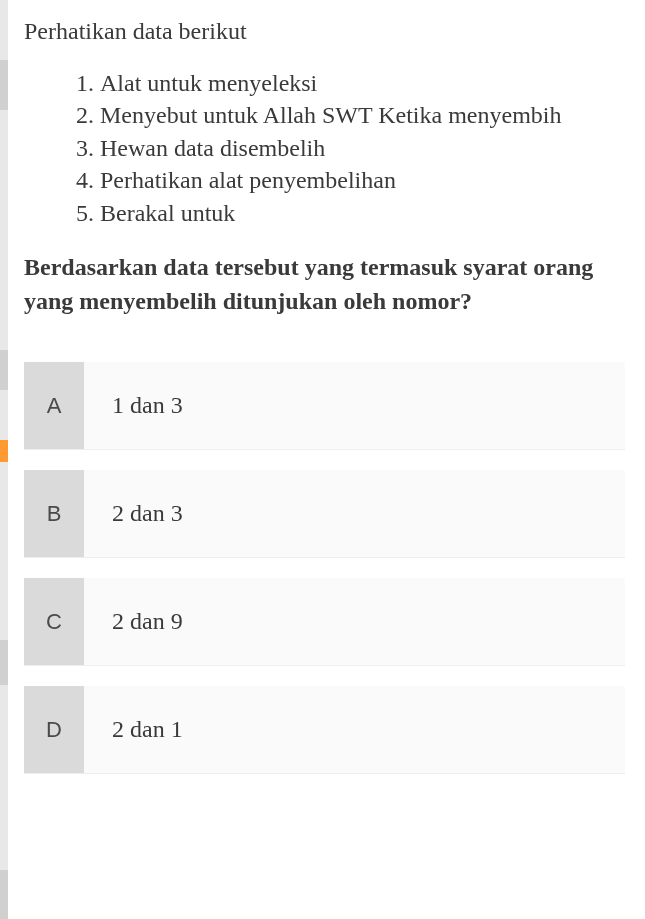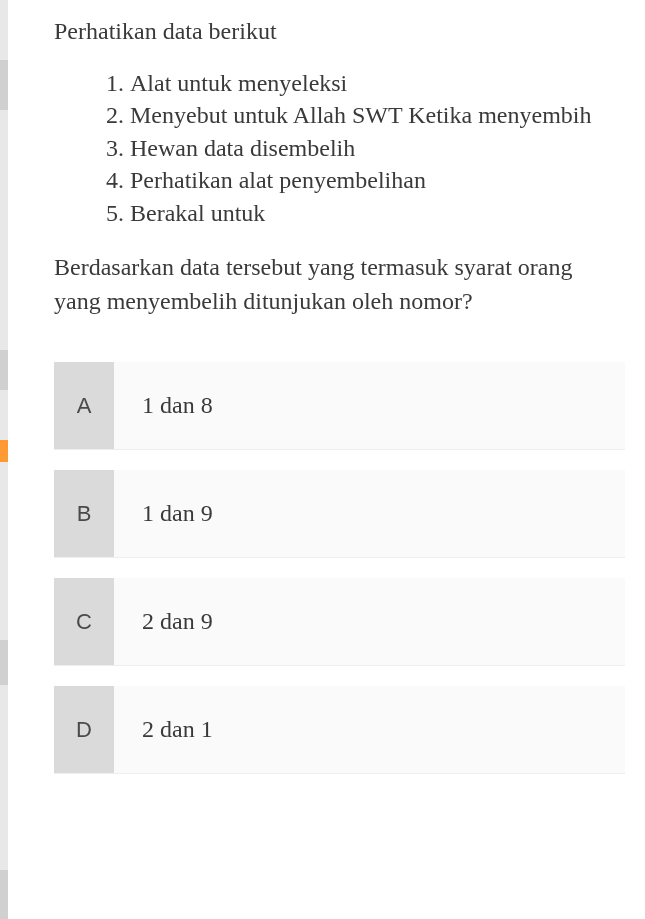--- a/index.html
+++ b/index.html
@@ -32,22 +32,21 @@
     }
     .edge-orange {
       position: absolute;
       left: 0;
       width: 8px;
       height: 22px;
       background: #ff9933;
       top: 440px;
     }
     .content {
-      padding: 18px 20px 0 40px;
-      margin-left: 14px;
+      padding: 18px 20px 0 24px;
     }
     .intro {
       font-size: 24px;
       color: #3a3a3a;
       margin-bottom: 22px;
     }
     .list {
       margin-left: 44px;
       margin-bottom: 22px;
     }
@@ -64,20 +63,21 @@
     }
     .list-text {
       flex: 1;
       font-family: Liberation Serif, serif;
     }
     .question {
       font-size: 24px;
       color: #3a3a3a;
       line-height: 1.4;
       margin-bottom: 44px;
+      font-weight: bold;
     }
     .options {
       display: flex;
       flex-direction: column;
       gap: 20px;
     }
     .option {
       display: flex;
       align-items: stretch;
       background: #fafafa;
@@ -139,25 +139,25 @@
       <span class="list-num">5.</span>
       <span class="list-text">Berakal untuk</span>
     </div>
   </div>
 
   <div class="question">Berdasarkan data tersebut yang termasuk syarat orang yang menyembelih ditunjukan oleh nomor?</div>
 
   <div class="options">
     <div class="option">
       <div class="option-letter">A</div>
-      <div class="option-text">1 dan 8</div>
+      <div class="option-text">1 dan 3</div>
     </div>
     <div class="option">
       <div class="option-letter">B</div>
-      <div class="option-text">1 dan 9</div>
+      <div class="option-text">2 dan 3</div>
     </div>
     <div class="option">
       <div class="option-letter">C</div>
       <div class="option-text">2 dan 9</div>
     </div>
     <div class="option">
       <div class="option-letter">D</div>
       <div class="option-text">2 dan 1</div>
     </div>
   </div>

